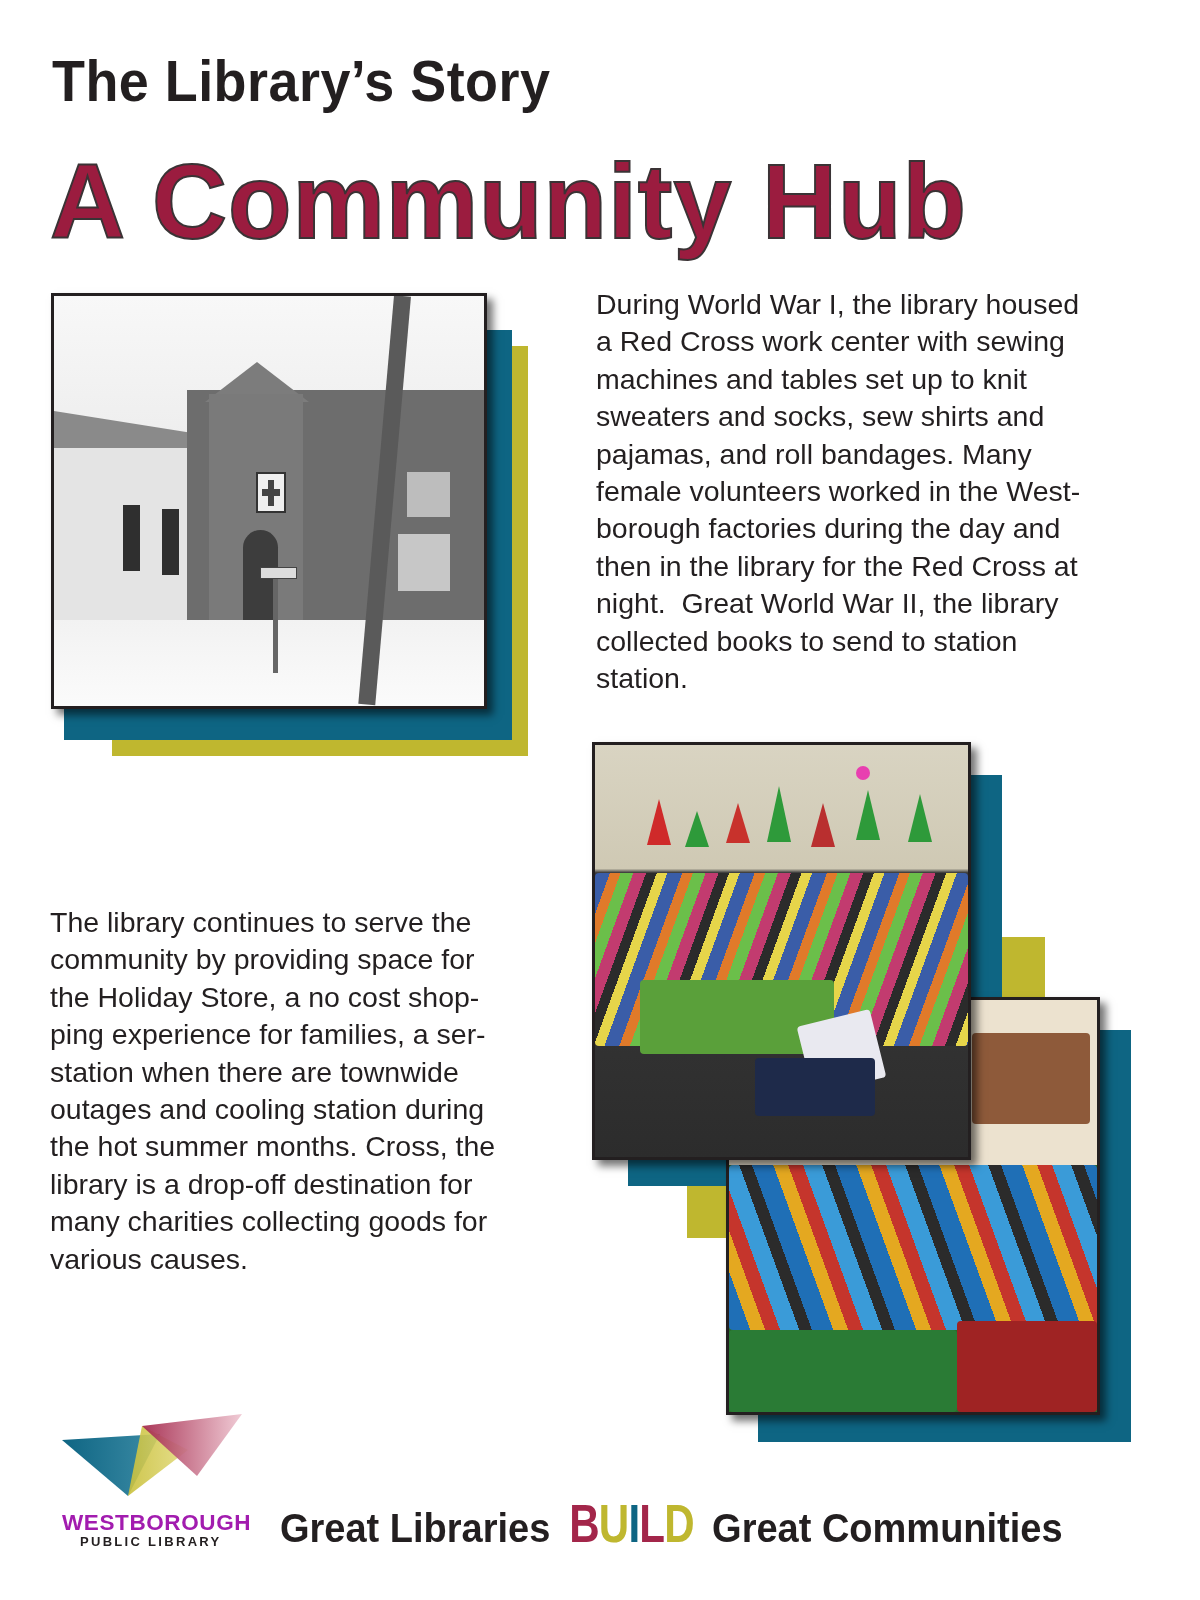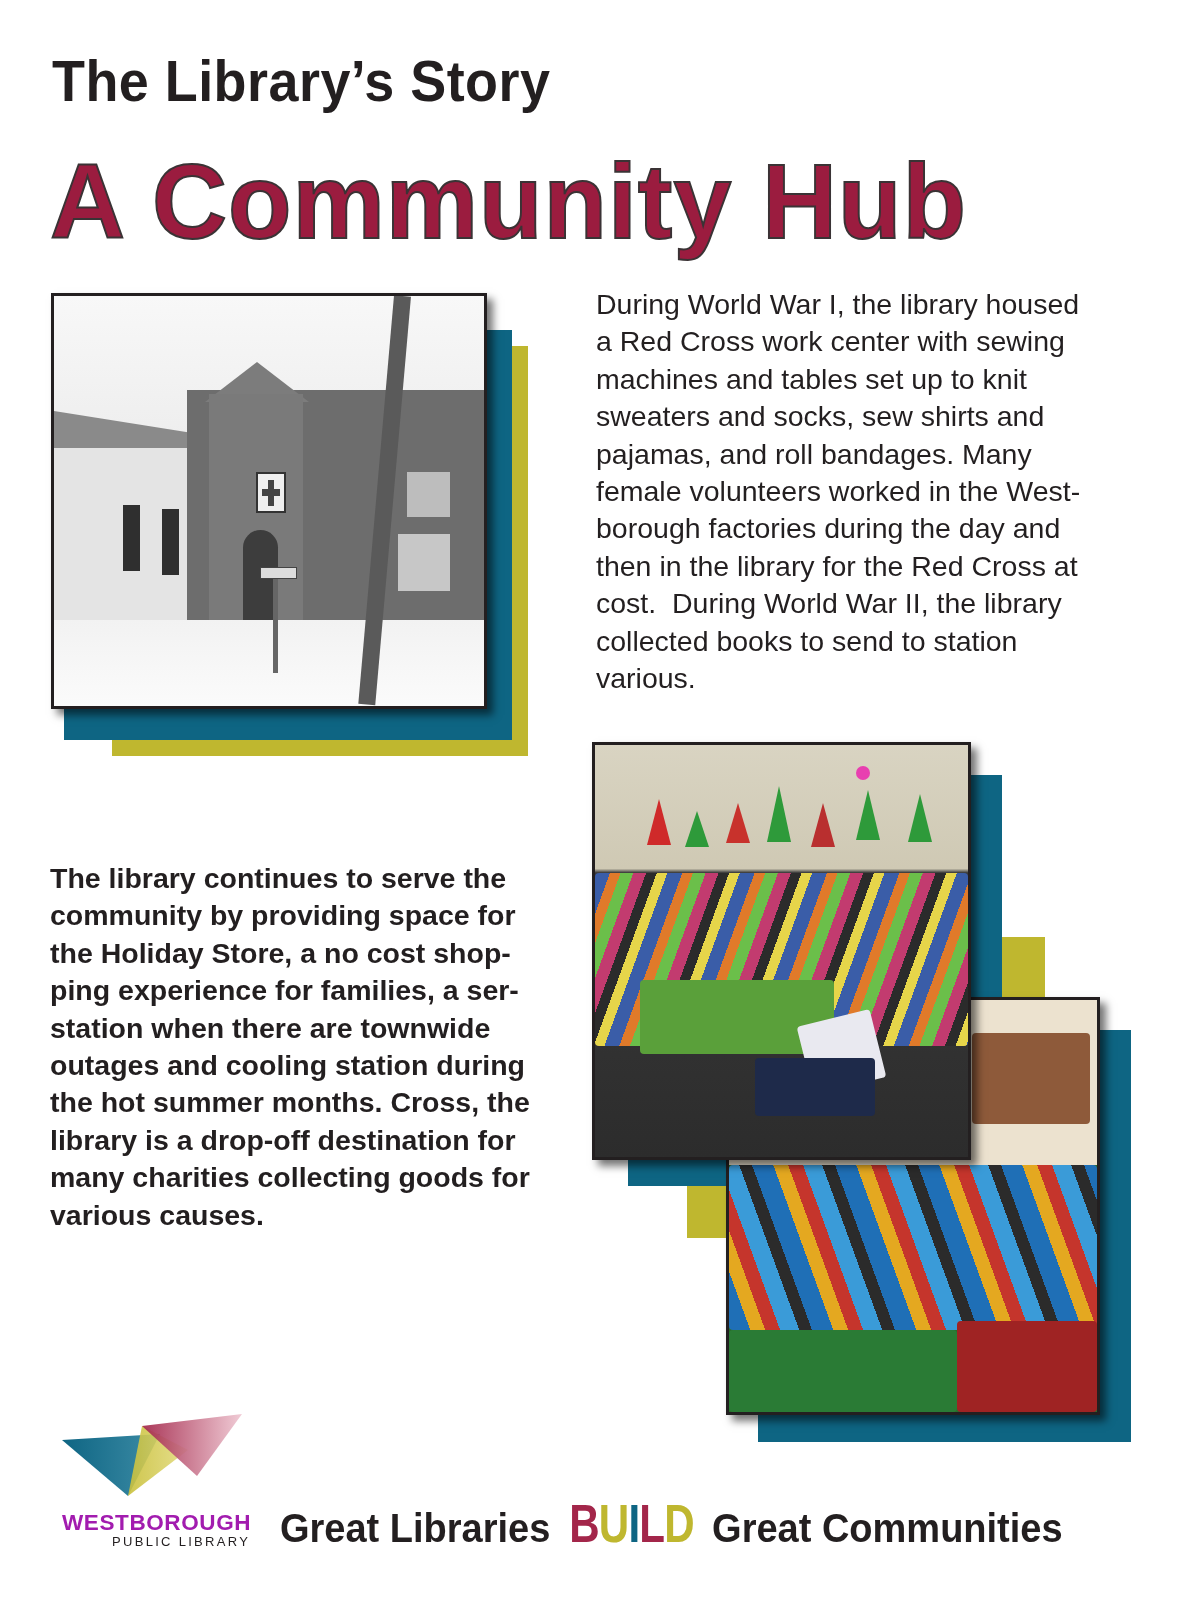--- a/index.html
+++ b/index.html
@@ -39,21 +39,21 @@
   
   .holiday-photo { background:linear-gradient(#d9d4c2 0%, #cfc9b4 30%, #3a3a3a 31%, #2c2c2c 100%); }
   .tree { position:absolute; width:0; height:0; border-left:12px solid transparent; border-right:12px solid transparent; }
   .clutter { position:absolute; border-radius:4px; }
 
   
   .toys-photo { background:linear-gradient(#ece2cf 0%, #ece2cf 40%, #2a6c2a 40%, #2a6c2a 100%); }
 
   
   .logo-word { left:62px; top:1512px; font-size:22.5px; font-weight:900; color:#a21caf; letter-spacing:0.6px; line-height:1; }
-  .logo-sub { left:80px; top:1535px; font-size:13px; font-weight:400; color:#231f20; letter-spacing:2.3px; line-height:1;margin-left:32px; }
+  .logo-sub { left:80px; top:1535px; font-size:13px; font-weight:700; color:#231f20; letter-spacing:2.3px; line-height:1; }
   .tagline { left:280px; top:1496px; font-size:40px; font-weight:900; color:#231f20; line-height:1; white-space:nowrap; transform:scaleX(0.95); transform-origin:left top; }
   .tagline .build { font-size:54px; letter-spacing:-1px; display:inline-block; transform:scaleX(0.82); transform-origin:center bottom; margin:0 -6px; vertical-align:baseline; }
 </style>
 </head>
 <body>
 
 <div class="abs kicker">The Library’s Story</div>
 <div class="abs headline">A Community Hub</div>
 
 <div class="block olive" style="left:112px; top:346px; width:416px; height:410px;"></div>
@@ -79,26 +79,26 @@
 
 <div class="abs body-text" style="left:596px; top:286px; width:560px;">
   <div>During World War I, the library housed</div>
   <div>a Red Cross work center with sewing</div>
   <div>machines and tables set up to knit</div>
   <div>sweaters and socks, sew shirts and</div>
   <div>pajamas, and roll bandages. Many</div>
   <div>female volunteers worked in the West-</div>
   <div>borough factories during the day and</div>
   <div>then in the library for the Red Cross at</div>
-  <div style="white-space:pre;">cost.  During World War II, the library</div>
+  <div style="white-space:pre;">night.  Great World War II, the library</div>
   <div>collected books to send to station</div>
-  <div>various.</div>
+  <div>station.</div>
 </div>
 
-<div class="abs body-text" style="left:50px; top:860px; width:500px;font-weight:bold;">
+<div class="abs body-text" style="left:50px; top:904px; width:500px;">
   <div>The library continues to serve the</div>
   <div>community by providing space for</div>
   <div>the Holiday Store, a no cost shop-</div>
   <div>ping experience for families, a ser-</div>
   <div>station when there are townwide</div>
   <div>outages and cooling station during</div>
   <div>the hot summer months. Cross, the</div>
   <div>library is a drop-off destination for</div>
   <div>many charities collecting goods for</div>
   <div>various causes.</div>

